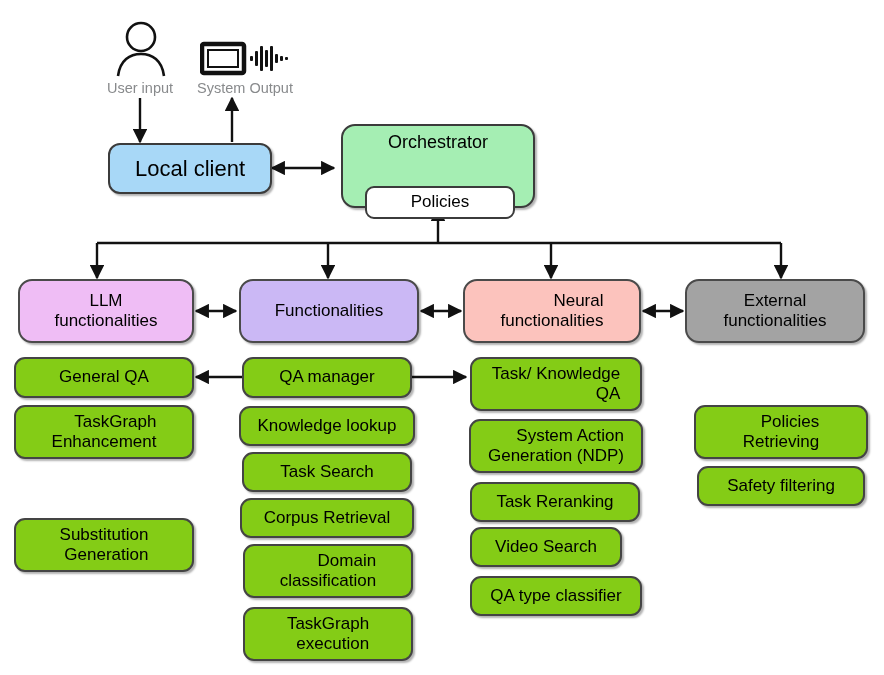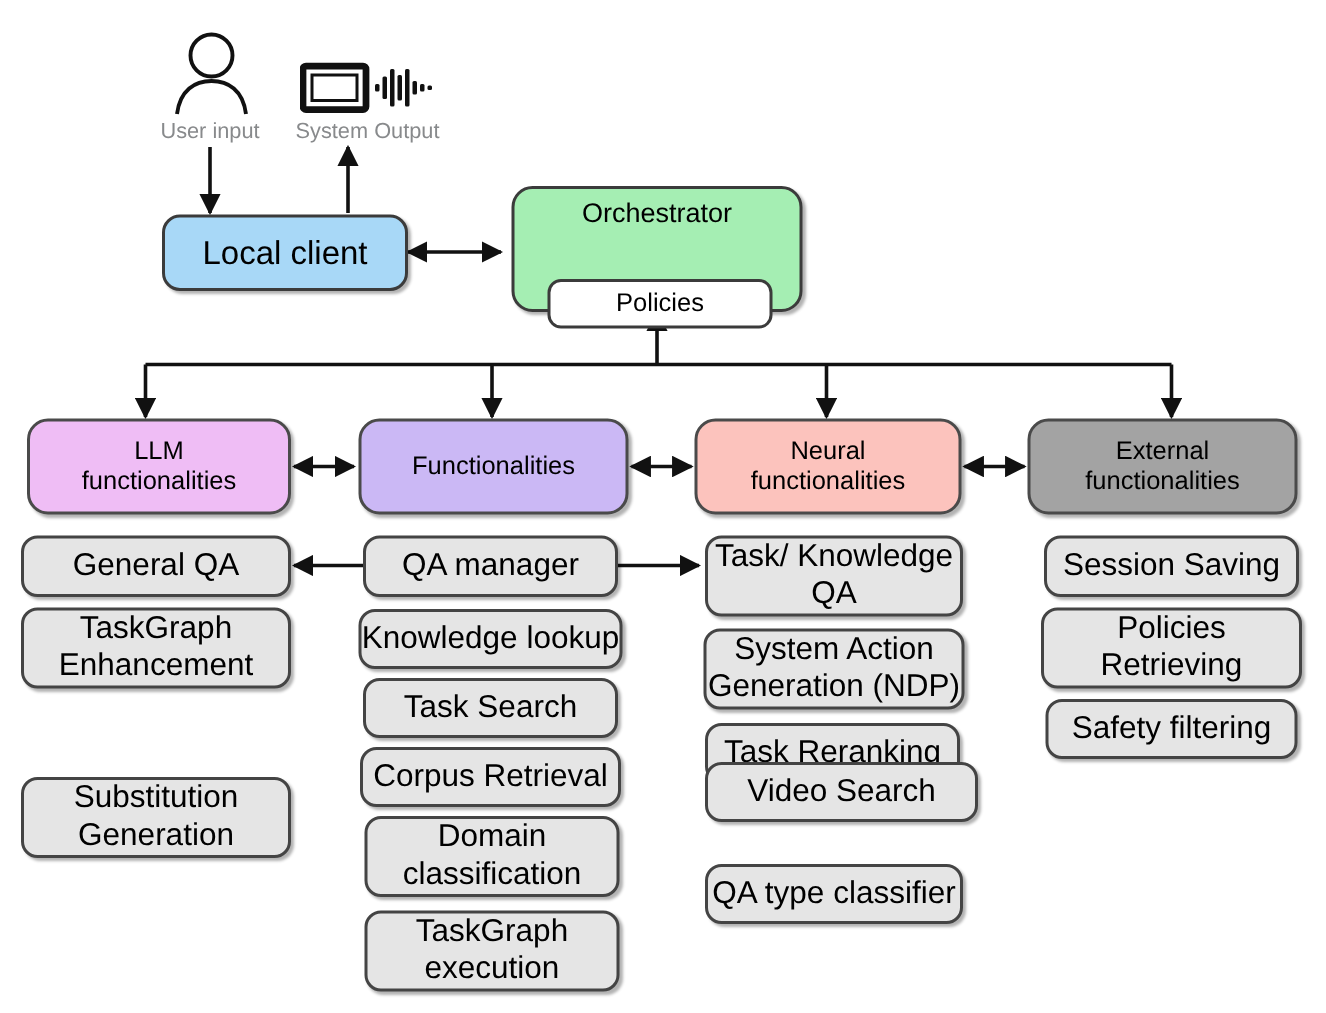--- a/index.html
+++ b/index.html
@@ -25,24 +25,25 @@
     line-height:1.18;
     background:#fff;
   }
   .node.shadow{box-shadow:2px 2px 2px rgba(0,0,0,.30);}
   .cat{
     font-size:17px;
     border-radius:14px;
     border:2px solid #4a4a4a;
   }
   .leaf{
-    font-size:21px;
+    font-size:17px;
     border-radius:11px;
     border:2px solid #444;
-    background:#e5e5e5;
+    background:#84cc16;
+    text-align:right;
   }
   .top{font-size:22px;}
 
   .caption{
     position:absolute;
     color:#888a8c;
     font-size:14.5px;
     text-align:center;
     white-space:nowrap;
   }
@@ -142,21 +143,21 @@
   </div>
 
   <div class="node cat shadow" style="left:18px;top:279px;width:176px;height:64px;background:#efbdf5;">
     <span><span>LLM</span><br><span>functionalities</span></span>
   </div>
 
   <div class="node cat shadow" style="left:239px;top:279px;width:180px;height:64px;background:#cbb8f5;">
     <span>Functionalities</span>
   </div>
 
-  <div class="node cat shadow" style="left:463px;top:279px;width:178px;height:64px;background:#fcc3bd;">
+  <div class="node cat shadow" style="left:463px;top:279px;width:178px;height:64px;background:#fcc3bd;text-align:right;">
     <span><span>Neural</span><br><span>functionalities</span></span>
   </div>
 
   <div class="node cat shadow" style="left:685px;top:279px;width:180px;height:64px;background:#a3a3a3;">
     <span><span>External</span><br><span>functionalities</span></span>
   </div>
 
   <div class="node leaf shadow" style="left:14px;top:357px;width:180px;height:41px;">
     <span>General QA</span>
   </div>
@@ -188,30 +189,27 @@
 
   <div class="node leaf shadow" style="left:470px;top:357px;width:172px;height:54px;">
     <span><span>Task/ Knowledge</span><br><span>QA</span></span>
   </div>
   <div class="node leaf shadow" style="left:469px;top:419px;width:174px;height:54px;">
     <span><span>System Action</span><br><span>Generation (NDP)</span></span>
   </div>
   <div class="node leaf shadow" style="left:470px;top:482px;width:170px;height:40px;">
     <span>Task Reranking</span>
   </div>
-  <div class="node leaf shadow" style="left:470px;top:508px;width:182px;height:40px;">
+  <div class="node leaf shadow" style="left:470px;top:527px;width:152px;height:40px;">
     <span>Video Search</span>
   </div>
   <div class="node leaf shadow" style="left:470px;top:576px;width:172px;height:40px;">
     <span>QA type classifier</span>
   </div>
 
-  <div class="node leaf shadow" style="left:696px;top:357px;width:170px;height:41px;">
-    <span>Session Saving</span>
-  </div>
   <div class="node leaf shadow" style="left:694px;top:405px;width:174px;height:54px;">
     <span><span>Policies</span><br><span>Retrieving</span></span>
   </div>
   <div class="node leaf shadow" style="left:697px;top:466px;width:168px;height:40px;">
     <span>Safety filtering</span>
   </div>
 
 </div>
 
 </body></html>

